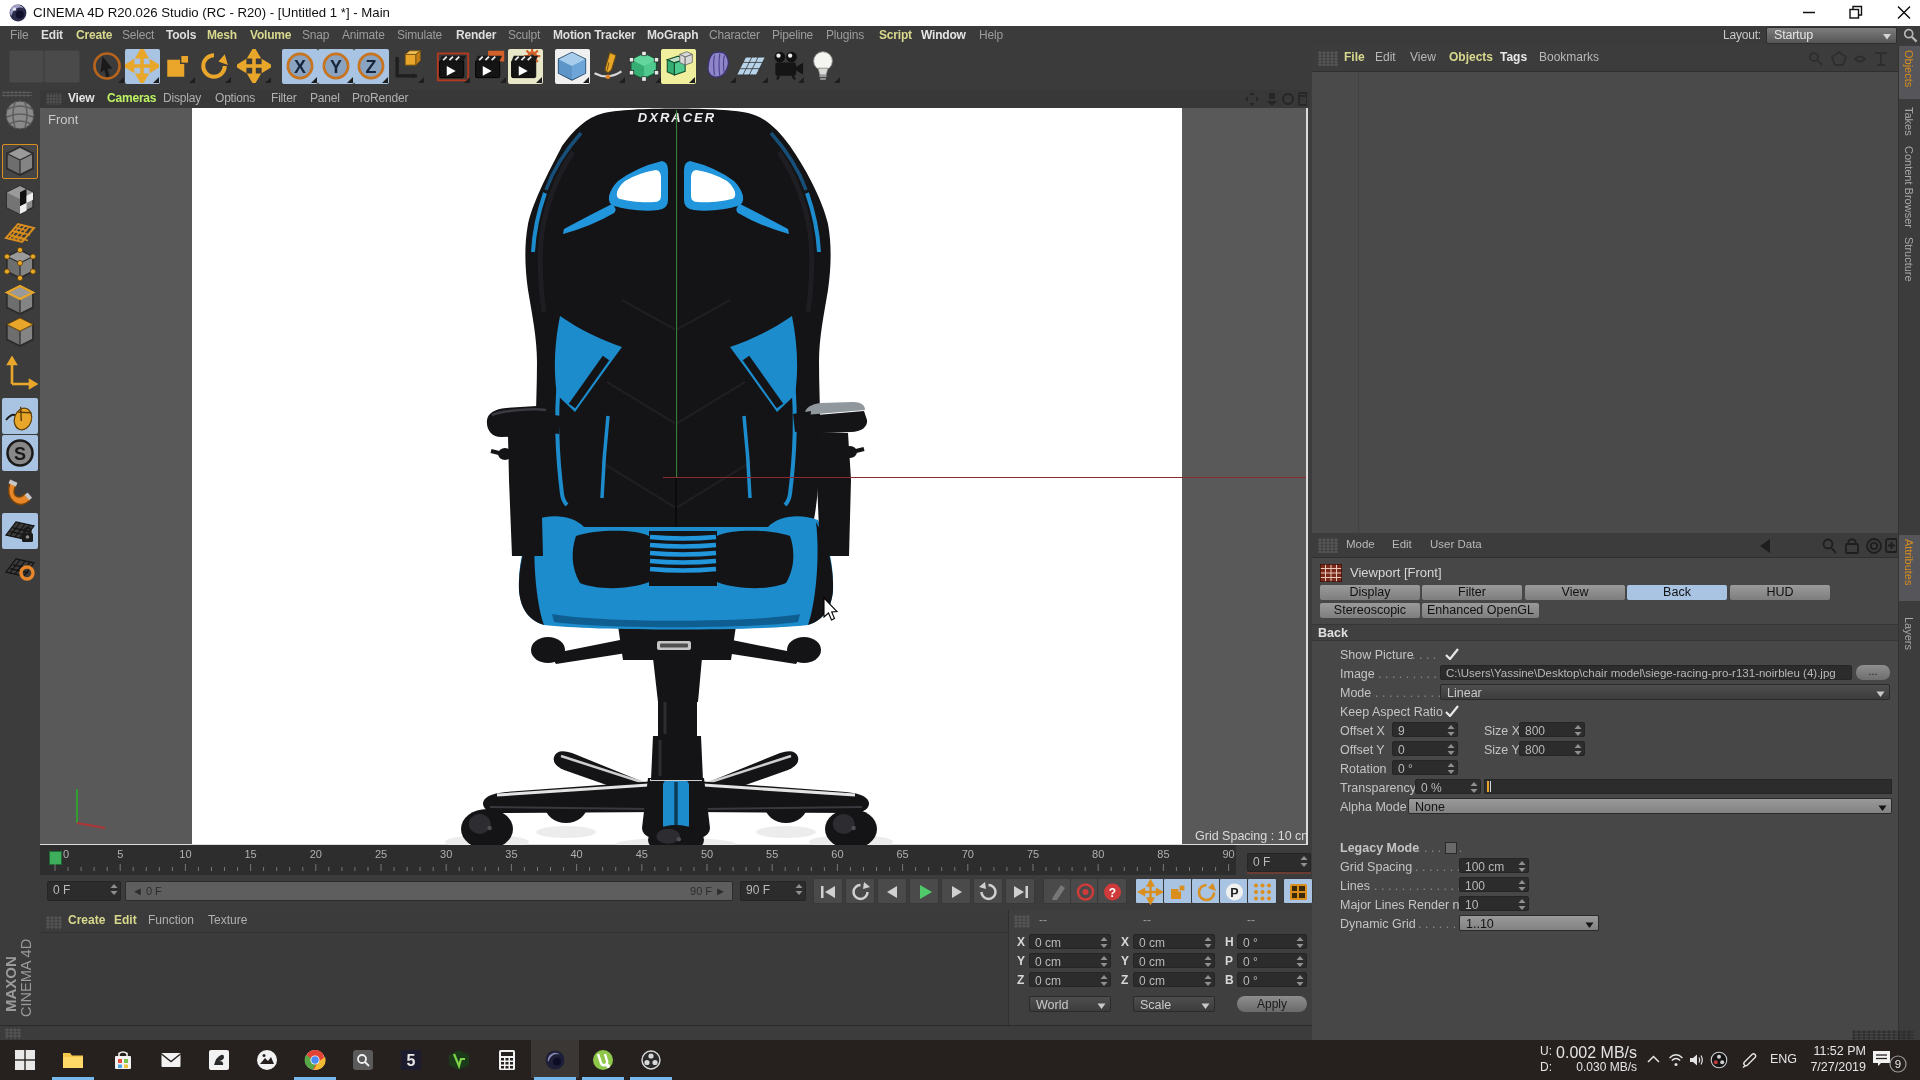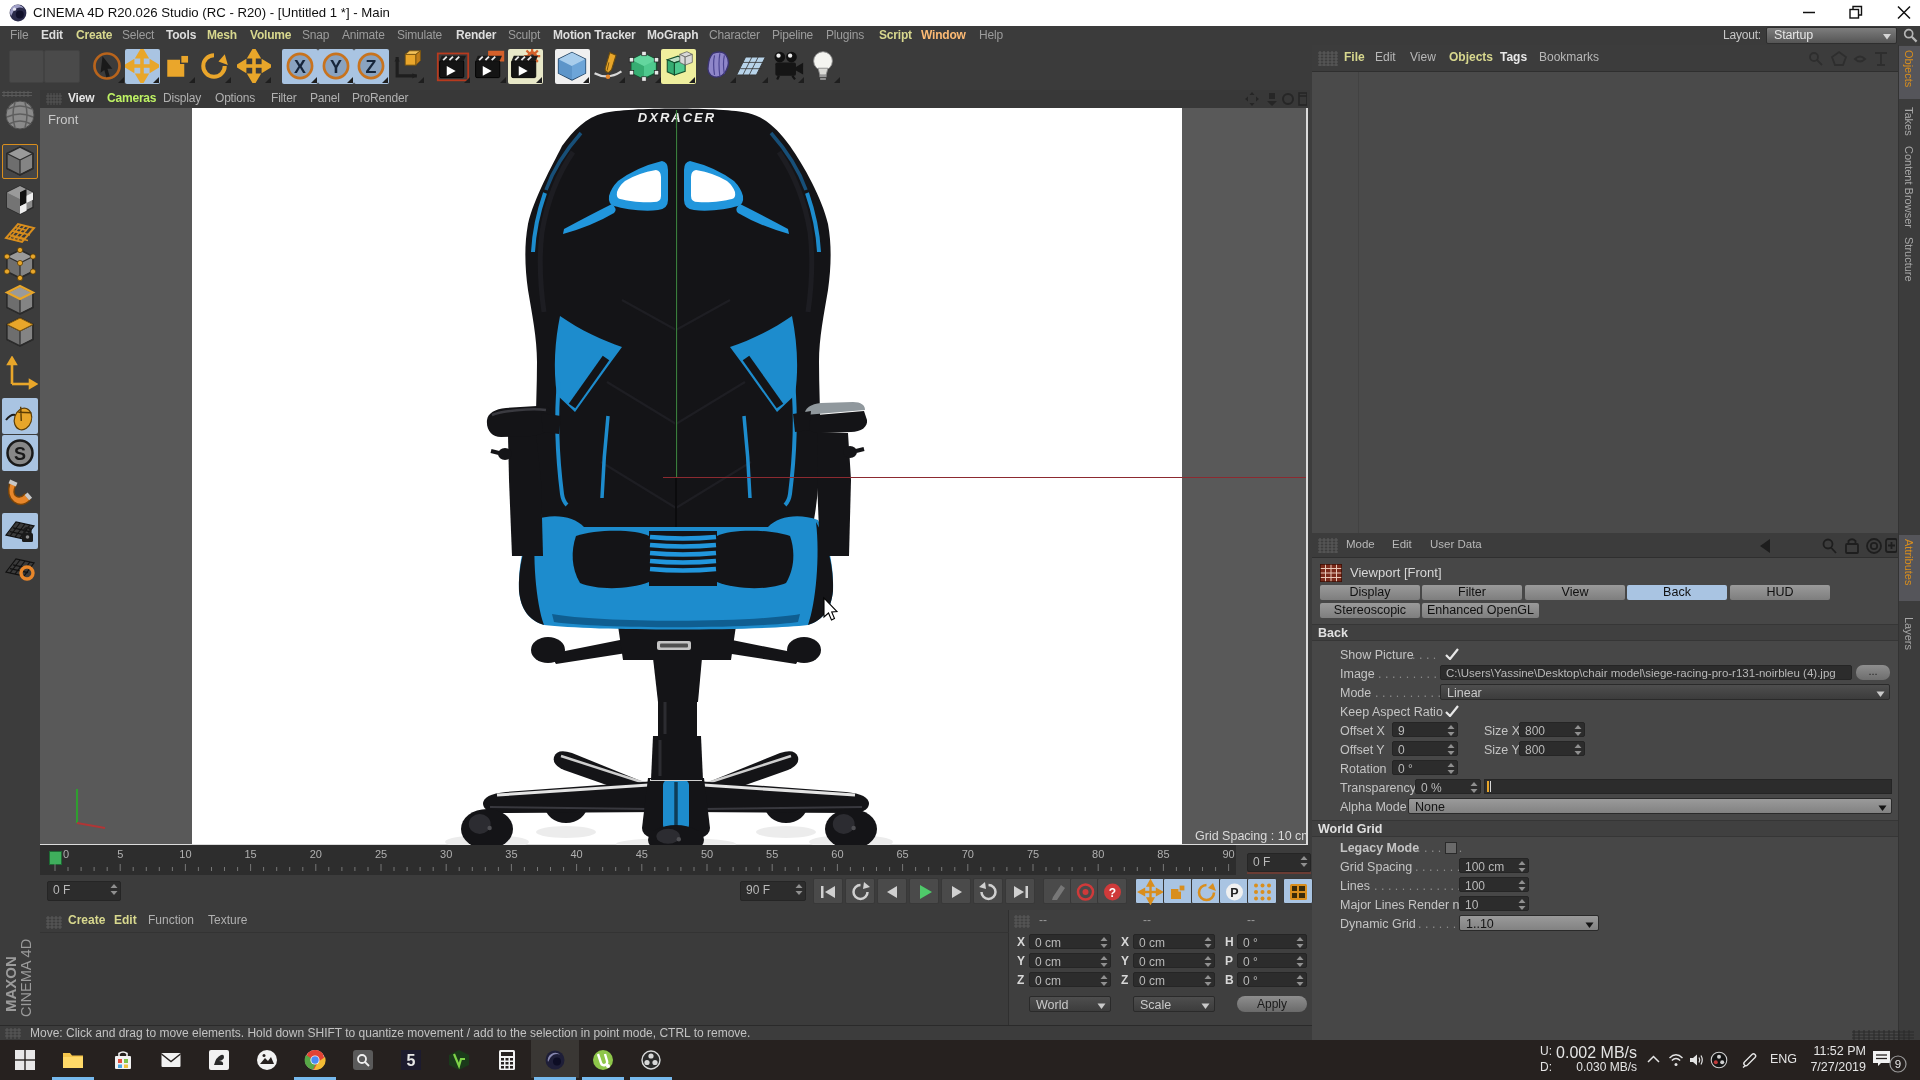--- a/index.html
+++ b/index.html
@@ -39,21 +39,21 @@
     <div class="abs txt" style="left:342px;top:2px;color:#9c9c9c;font-weight:normal;">Animate</div>
     <div class="abs txt" style="left:397px;top:2px;color:#9c9c9c;font-weight:normal;">Simulate</div>
     <div class="abs txt" style="left:456px;top:2px;color:#dedede;font-weight:bold;">Render</div>
     <div class="abs txt" style="left:508px;top:2px;color:#9c9c9c;font-weight:normal;">Sculpt</div>
     <div class="abs txt" style="left:553px;top:2px;color:#dedede;font-weight:bold;">Motion Tracker</div>
     <div class="abs txt" style="left:647px;top:2px;color:#dedede;font-weight:bold;">MoGraph</div>
     <div class="abs txt" style="left:709px;top:2px;color:#9c9c9c;font-weight:normal;">Character</div>
     <div class="abs txt" style="left:772px;top:2px;color:#9c9c9c;font-weight:normal;">Pipeline</div>
     <div class="abs txt" style="left:826px;top:2px;color:#9c9c9c;font-weight:normal;">Plugins</div>
     <div class="abs txt" style="left:879px;top:2px;color:#d8d88e;font-weight:bold;">Script</div>
-    <div class="abs txt" style="left:921px;top:2px;color:#fdba74;font-weight:bold;">Window</div>
+    <div class="abs txt" style="left:921px;top:2px;color:#e5e5e5;font-weight:bold;">Window</div>
     <div class="abs txt" style="left:979px;top:2px;color:#9c9c9c;font-weight:normal;">Help</div>
   <div class="abs txt" style="left:1723px;top:2px;color:#c8c8c8;">Layout:</div>
   <div class="abs" style="left:1766px;top:1px;width:131px;height:17px;background:linear-gradient(#7d7d7d,#555555);border:1px solid #2e2e2e;border-radius:2px;">
     <div class="abs txt" style="left:7px;top:0px;color:#e5e5e5;font-size:12.5px;">Startup</div>
     <svg class="abs" style="right:4px;top:5px;" width="10" height="8">
         <path d="M1,1 L9,1 L5,6.5 Z" fill="#d5d5d5"></path>
       </svg>
   </div>
   <svg class="abs" style="left:1903px;top:2px;" width="15" height="15" viewBox="0 0 15 15">
     <circle cx="5.7" cy="5.7" r="4" fill="none" stroke="#b5b5b5" stroke-width="1.7"></circle>
@@ -750,23 +750,20 @@
     <div class="abs" style="left:172px;top:246px;width:408px;height:15px;background:#2c2c2c;border:1px solid #252525;">
       <div class="abs" style="left:2px;top:1px;width:2px;height:11px;background:#e8a62a;"></div>
       <div class="abs" style="left:5px;top:1px;width:1px;height:11px;background:#d8d8d8;"></div>
     </div>
     <div class="abs txt" style="left:28px;top:267px;color:#c4c4c4;">Alpha Mode</div>
     <div class="abs" style="left:96px;top:265px;width:484px;height:16px;background:linear-gradient(#9a9a9a,#828282);border:1px solid #2a2a2a;border-radius:2px;color:#141414;font-size:12.5px;">
       <div class="abs txt" style="left:6px;top:1px;">None</div>
       <svg class="abs" style="right:4px;top:6px;" width="9" height="7">
         <path d="M0.5,0.5 L8.5,0.5 L4.5,6 Z" fill="#141414"></path>
       </svg>
-    </div>
-    <div class="abs" style="left:0;top:287px;width:588px;height:17px;background:#404040;border-top:1px solid #363636;border-bottom:1px solid #363636;">
-      <div class="abs txt" style="left:6px;top:1px;font-weight:bold;color:#e0e0e0;">World Grid</div>
     </div>
     <div class="abs txt" style="left:28px;top:308px;color:#c4c4c4;font-weight:bold;">Legacy Mode</div>
     <div class="abs" style="left:105px;top:308px;color:#8a8a8a;">. . . . . . .</div>
     <div class="abs" style="left:133px;top:309px;width:12px;height:12px;background:#6a6a6a;border:1px solid #2a2a2a;"></div>
     <div class="abs txt" style="left:28px;top:327px;color:#c4c4c4;">Grid Spacing</div>
     <div class="abs" style="left:103px;top:327px;color:#8a8a8a;">. . . . . . . .</div>
     <div class="abs" style="left:147px;top:325px;width:70px;height:15px;background:#2c2c2c;border:1px solid #252525;border-radius:2px;color:#b9b9b9;font-size:12px;">
       <div class="abs txt" style="left:5px;top:1px;">100 cm</div>
       <svg class="abs" style="right:2px;top:2px;" width="8" height="11" viewBox="0 0 8 11">
         <path d="M4,0 L7.5,4 L0.5,4 Z M4,11 L7.5,7 L0.5,7 Z" fill="#909090"></path>
@@ -924,20 +921,24 @@
     </div>
     <div class="abs" style="left:1207px;top:27px;width:64px;height:2px;background:#6a3c34;"></div>
   </div>
 <div class="abs" style="left:40px;top:875px;width:1270px;height:35px;background:#3c3c3c;">
     <div class="abs" style="left:7px;top:6px;width:74px;height:20px;background:#2c2c2c;border:1px solid #252525;border-radius:2px;color:#b9b9b9;font-size:12px;">
       <div class="abs txt" style="left:5px;top:1px;">0 F</div>
       <svg class="abs" style="right:2px;top:2px;" width="8" height="11" viewBox="0 0 8 11">
         <path d="M4,0 L7.5,4 L0.5,4 Z M4,11 L7.5,7 L0.5,7 Z" fill="#909090"></path>
       </svg>
     </div>
+    <div class="abs" style="left:85px;top:6px;width:608px;height:20px;background:#5e5e5e;border:1px solid #2c2c2c;border-radius:2px;">
+<div class="abs txt" style="left:6px;top:3px;color:#2c2c2c;font-size:11px;">◄ 0 F</div>
+<div class="abs txt" style="right:6px;top:3px;color:#2c2c2c;font-size:11px;">90 F ►</div>
+    </div>
     <div class="abs" style="left:700px;top:6px;width:66px;height:20px;background:#2c2c2c;border:1px solid #252525;border-radius:2px;color:#b9b9b9;font-size:12px;">
       <div class="abs txt" style="left:5px;top:1px;">90 F</div>
       <svg class="abs" style="right:2px;top:2px;" width="8" height="11" viewBox="0 0 8 11">
         <path d="M4,0 L7.5,4 L0.5,4 Z M4,11 L7.5,7 L0.5,7 Z" fill="#909090"></path>
       </svg>
     </div>
     <div class="abs" style="left:773px;top:3px;width:30px;height:26px;background:#4a4a4a;border:1px solid #383838;border-radius:2px;">
       <div class="abs" style="left:1px;top:0;"><svg width="27" height="26" viewBox="0 0 27 26">
           <g fill="#d0d0d0" stroke="none">
             <rect x="6" y="7" width="2.5" height="12"></rect>
@@ -1187,21 +1188,20 @@
     <div class="abs" style="left:228,86px;"></div>
     <div class="abs" style="left:228px;top:86px;width:70px;height:16px;background:linear-gradient(#8e8e8e,#6a6a6a);border-radius:8px;text-align:center;color:#1a1a1a;font-size:12px;line-height:16px;">Apply</div>
   </div>
 <div class="abs" style="left:0;top:1025px;width:1312px;height:15px;background:#3c3c3c;border-top:1px solid #2a2a2a;">
 <svg class="abs" style="left:5px;top:2px;" width="16" height="11" viewBox="0 0 16 11">
       <g stroke="#5a5a5a" stroke-width="1">
         <path d="M0,2 L16,2 M0,5 L16,5 M0,8 L16,8"></path>
         <path d="M2,0 L2,11 M6,0 L6,11 M10,0 L10,11 M14,0 L14,11"></path>
       </g>
     </svg>
-<div class="abs txt" style="left:30px;top:0px;font-size:12px;color:#c2c2c2;">Move: Click and drag to move elements. Hold down SHIFT to quantize movement / add to the selection in point mode, CTRL to remove.</div>
 </div>
 <svg class="abs" style="left:1852px;top:1030px;" width="62" height="10" viewBox="0 0 62 10">
     <g stroke="#2a2a2a" stroke-width="1">
       <path d="M0,2 L62,2 M0,5 L62,5 M0,8 L62,8"></path>
       <path d="M2,0 L2,10 M7,0 L7,10 M12,0 L12,10 M17,0 L17,10 M22,0 L22,10 M27,0 L27,10 M32,0 L32,10 M37,0 L37,10 M42,0 L42,10 M47,0 L47,10 M52,0 L52,10 M57,0 L57,10"></path>
     </g>
   </svg>
 <div class="abs" style="left:0;top:1040px;width:1920px;height:40px;background:#26211f;font-size:12px;">
     <div class="abs" style="left:14px;top:9px;width:22px;height:22px;"><svg width="22" height="22" viewBox="0 0 22 22">
         <g fill="#e8e8e8">

